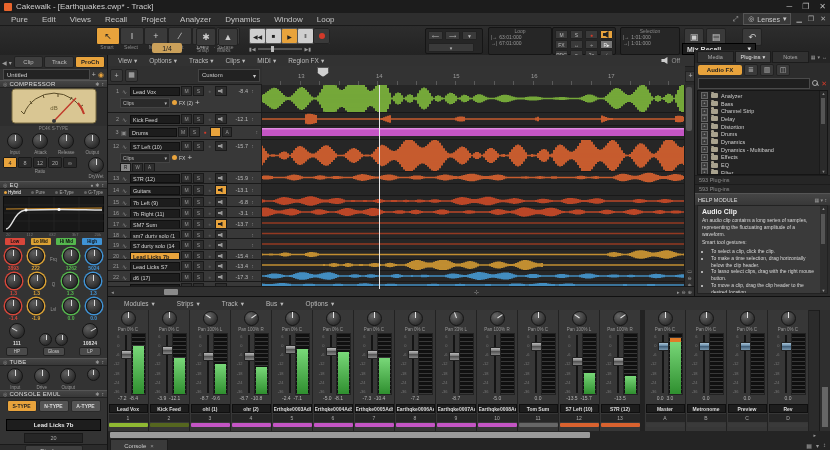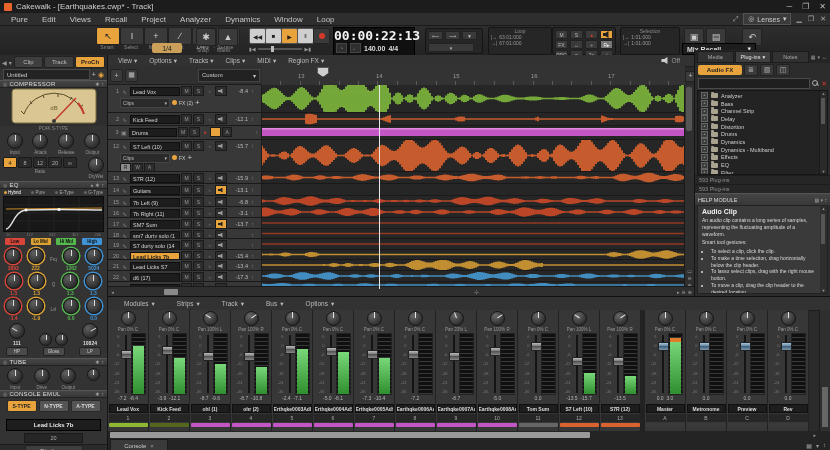--- a/index.html
+++ b/index.html
@@ -280,29 +280,20 @@
     <div id="transslider">
       <span>▮◀</span>
       <div class="rail">
           <i></i>
         </div>
       <span>▶▮</span>
     </div>
     <div id="recbtn">
         <div class="dot"></div>
       </div>
-    <div id="timebox">
-      <div id="timetext">00:00:22:13</div>
-      <div id="timesub">
-        <span class="ic">◔</span>
-        <span class="ic">♩</span>
-        <b>140.00</b>
-        <b>4/4</b>
-      </div>
-    </div>
 
     <div class="tmod" style="left:425px;top:2px;width:56px;height:24px;">
       <div class="trow2" style="padding-top:2px;">
           <span class="smbtn">⟵</span>
         <span class="smbtn">⟶</span>
         <span class="smbtn">▼</span>
         </div>
       <div class="trow2" style="margin-top:3px;">
           <span class="smbtn" style="width:44px;">▾</span>
         </div>

